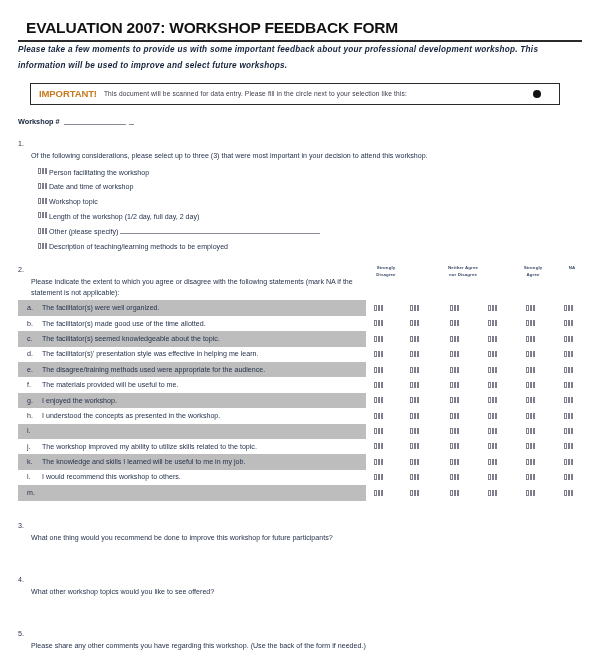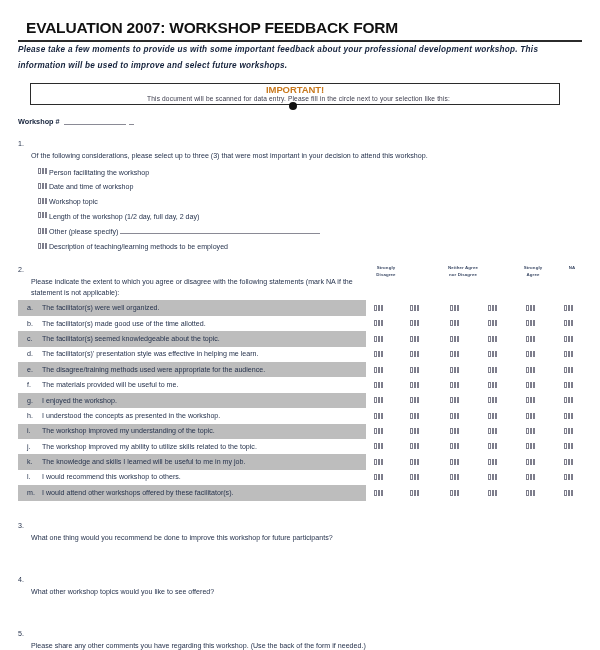--- a/index.html
+++ b/index.html
@@ -50,21 +50,20 @@
   
   .important-box {
     margin: 10px 0 0 12px;
     border: 1.2px solid #2b2b2b;
     height: 22px;
     width: 530px;
     box-sizing: border-box;
     display: flex;
     align-items: center;
     padding: 0 8px;
-    flex-direction: column;
   }
   .important-label {
     font-size: 9.5px;
     font-weight: bold;
     color: #c8791e;
     letter-spacing: -0.1px;
     white-space: nowrap;
   }
   .important-text {
     font-size: 6.6px;
@@ -630,21 +629,20 @@
             <span class="tofu ro5">
               <i></i>
               <i></i>
               <i></i>
             </span>
           </div>
         </div>
         <div class="row shaded">
           <div class="row-label">
             <span class="row-letter">i.</span>
-            <span class="row-stmt">The workshop improved my understanding of the topic.</span>
           </div>
           <div class="row-opts">
             <span class="tofu ro0">
               <i></i>
               <i></i>
               <i></i>
             </span>
             <span class="tofu ro1">
               <i></i>
               <i></i>
@@ -782,21 +780,20 @@
             <span class="tofu ro5">
               <i></i>
               <i></i>
               <i></i>
             </span>
           </div>
         </div>
         <div class="row shaded">
           <div class="row-label">
             <span class="row-letter">m.</span>
-            <span class="row-stmt">I would attend other workshops offered by these facilitator(s).</span>
           </div>
           <div class="row-opts">
             <span class="tofu ro0">
               <i></i>
               <i></i>
               <i></i>
             </span>
             <span class="tofu ro1">
               <i></i>
               <i></i>

